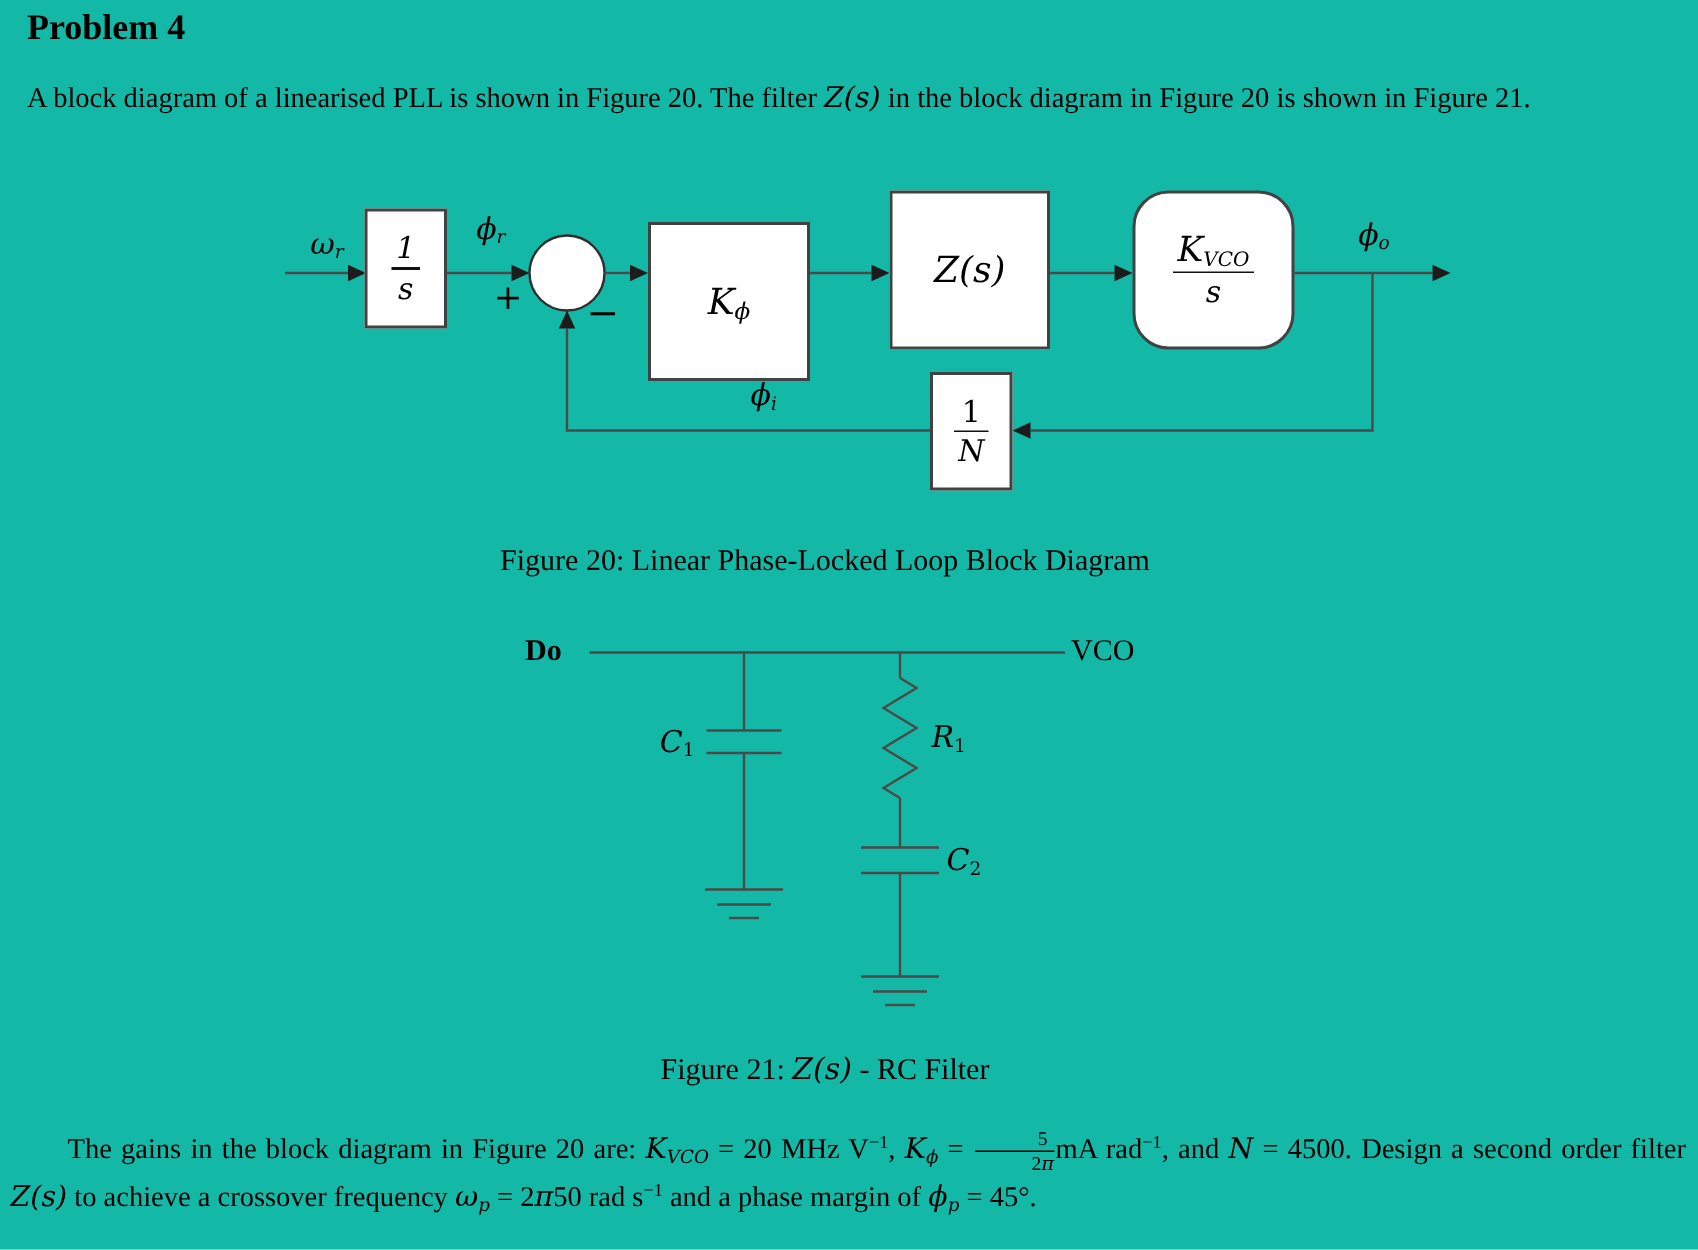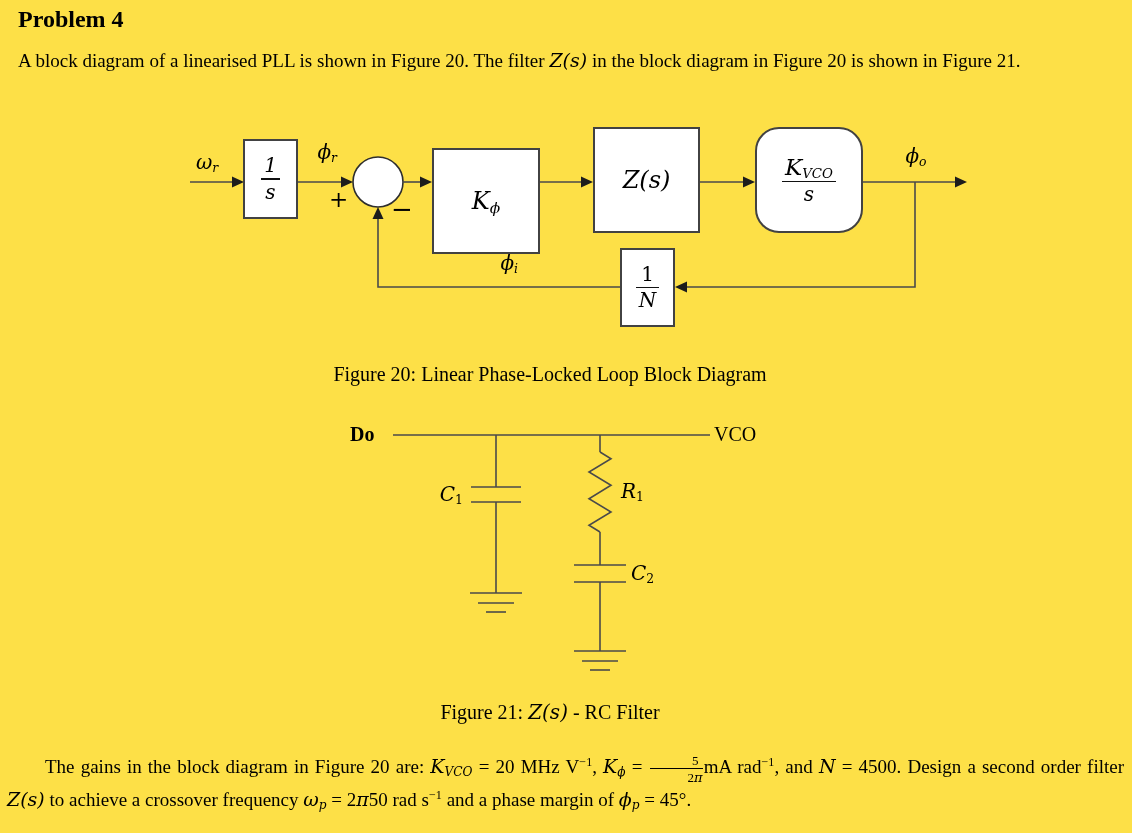--- a/index.html
+++ b/index.html
@@ -1,22 +1,22 @@
 <!DOCTYPE html>
 <html><head>
 <meta charset="utf-8">
 <style>
   html, body { margin: 0; padding: 0; background: #ffffff; }
   body { width: 1132px; height: 833px; overflow: hidden;
          font-family: "Liberation Serif", serif; color: #000; }
-  .page { position: relative; width: 1132px; height: 833px; background: #fde047; }
+  .page { position: relative; width: 1132px; height: 833px; background: #14b8a6; }
 
   .title { position: absolute; left: 18px; top: 6px; font-size: 24px; font-weight: bold; margin: 0; }
 
-  .para { position: absolute; font-size: 19px; line-height: 24px; text-align: justify; margin: 0; }
+  .para { position: absolute; font-size: 19px; line-height: 34px; text-align: justify; margin: 0; }
   .intro { left: 18px; top: 48px; width: 1104px; }
   .gains { left: 7px; top: 751px; width: 1117px; line-height: 31px; text-indent: 38px; }
 
   .mi { font-family: "DejaVu Serif", "Liberation Serif", serif; font-style: italic; }
   .sub { font-size: 64%; vertical-align: -0.25em; line-height: 0; }
   .sup { font-size: 64%; vertical-align: 0.55em; line-height: 0; }
 
   svg.wires { position: absolute; left: 0; top: 0; pointer-events: none; }
   svg.wires path, svg.wires polyline { stroke: #4a4a4a; stroke-width: 1.6; fill: none; }
   svg.wires polygon { fill: #1c1c1c; stroke: none; }
@@ -123,21 +123,21 @@
   </div>
 
   <div class="block b-div">
     <span class="bfrac">
         <span class="num" style="font-style:normal">1</span>
         <span class="bar"></span>
         <span class="den">N</span>
       </span>
   </div>
 
-  <div class="lbl" style="left:196px; top:151px; width:44px; "><span class="mi">ω</span><span class="sub mi">r</span></div>
+  <div class="lbl" style="left:196px; top:151px; width:44px; text-align:center;"><span class="mi">ω</span><span class="sub mi">r</span></div>
 
   <div class="lbl" style="left:299px; top:141px; width:38px; text-align:right;"><span class="mi">ϕ</span><span class="sub mi">r</span></div>
 
   <div class="sign" style="left:329px; top:186px; font-size:23px;">+</div>
   <div class="sign" style="left:391px; top:194px; font-size:26px;">−</div>
 
   <div class="lbl" style="left:482px; top:252px; width:36px; text-align:right;"><span class="mi">ϕ</span><span class="sub mi">i</span></div>
 
   <div class="lbl" style="left:894px; top:145px; width:44px; text-align:center;"><span class="mi">ϕ</span><span class="sub mi">o</span></div>
 

